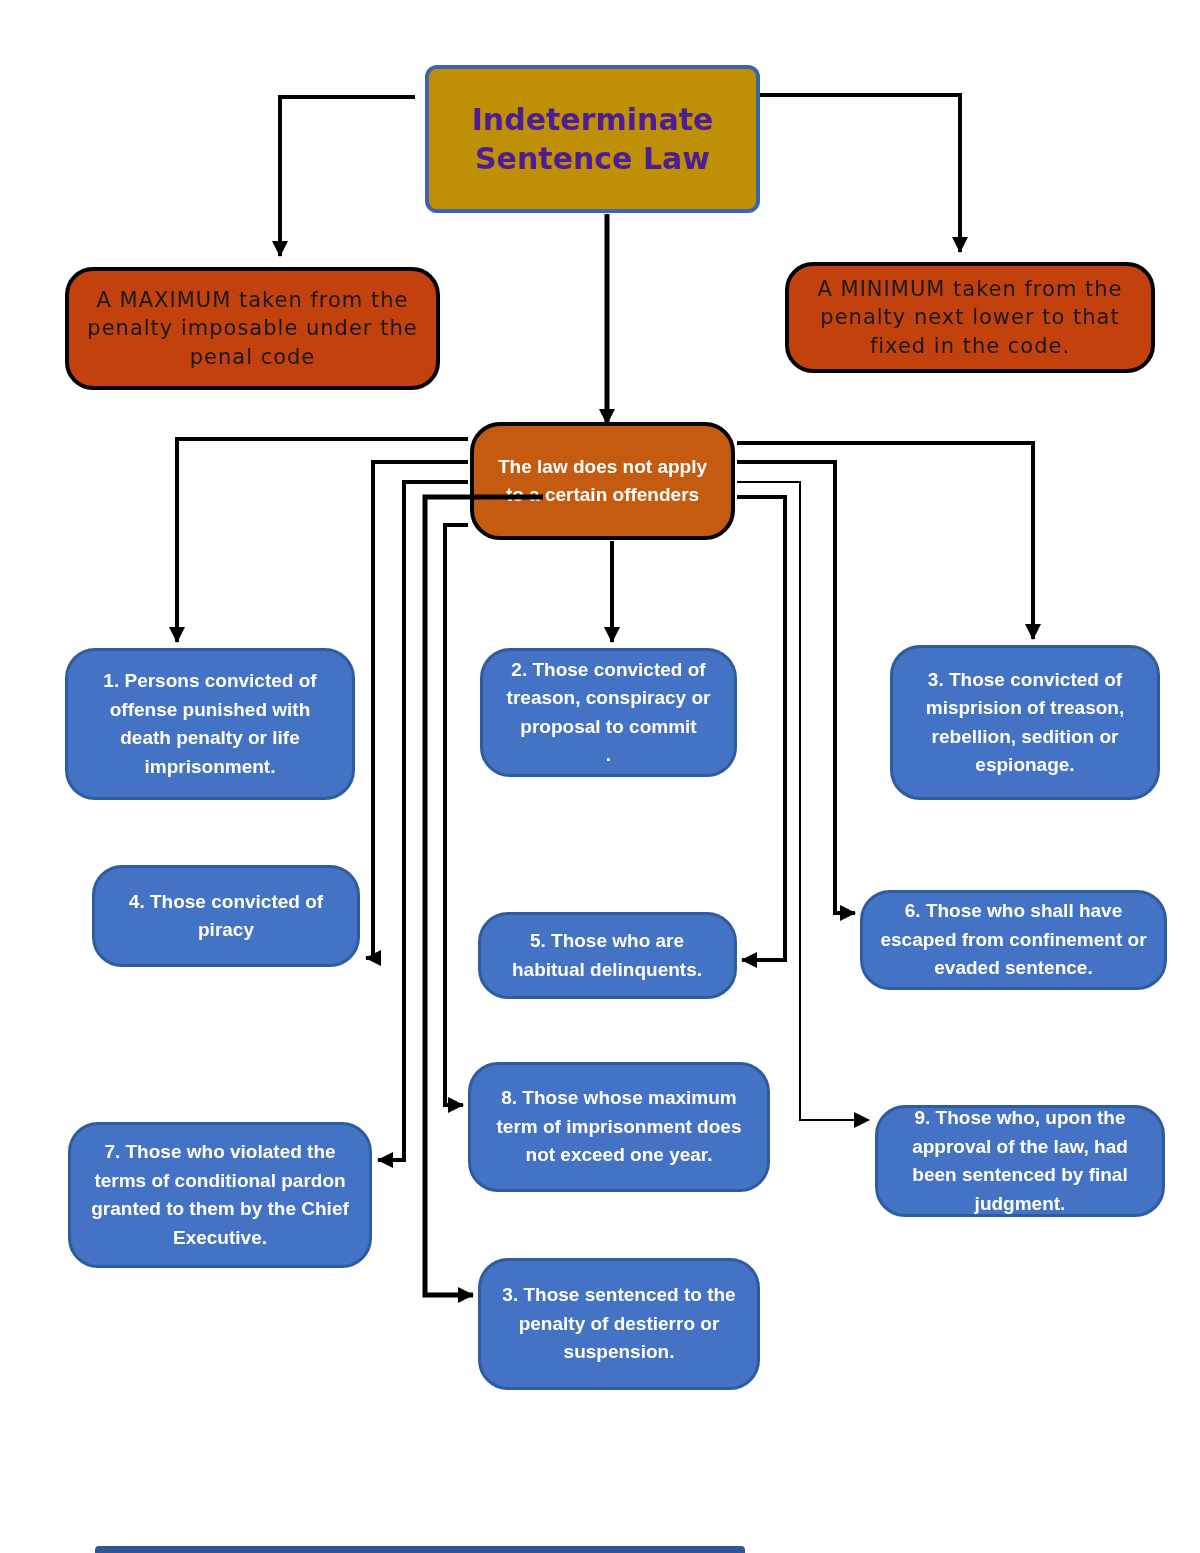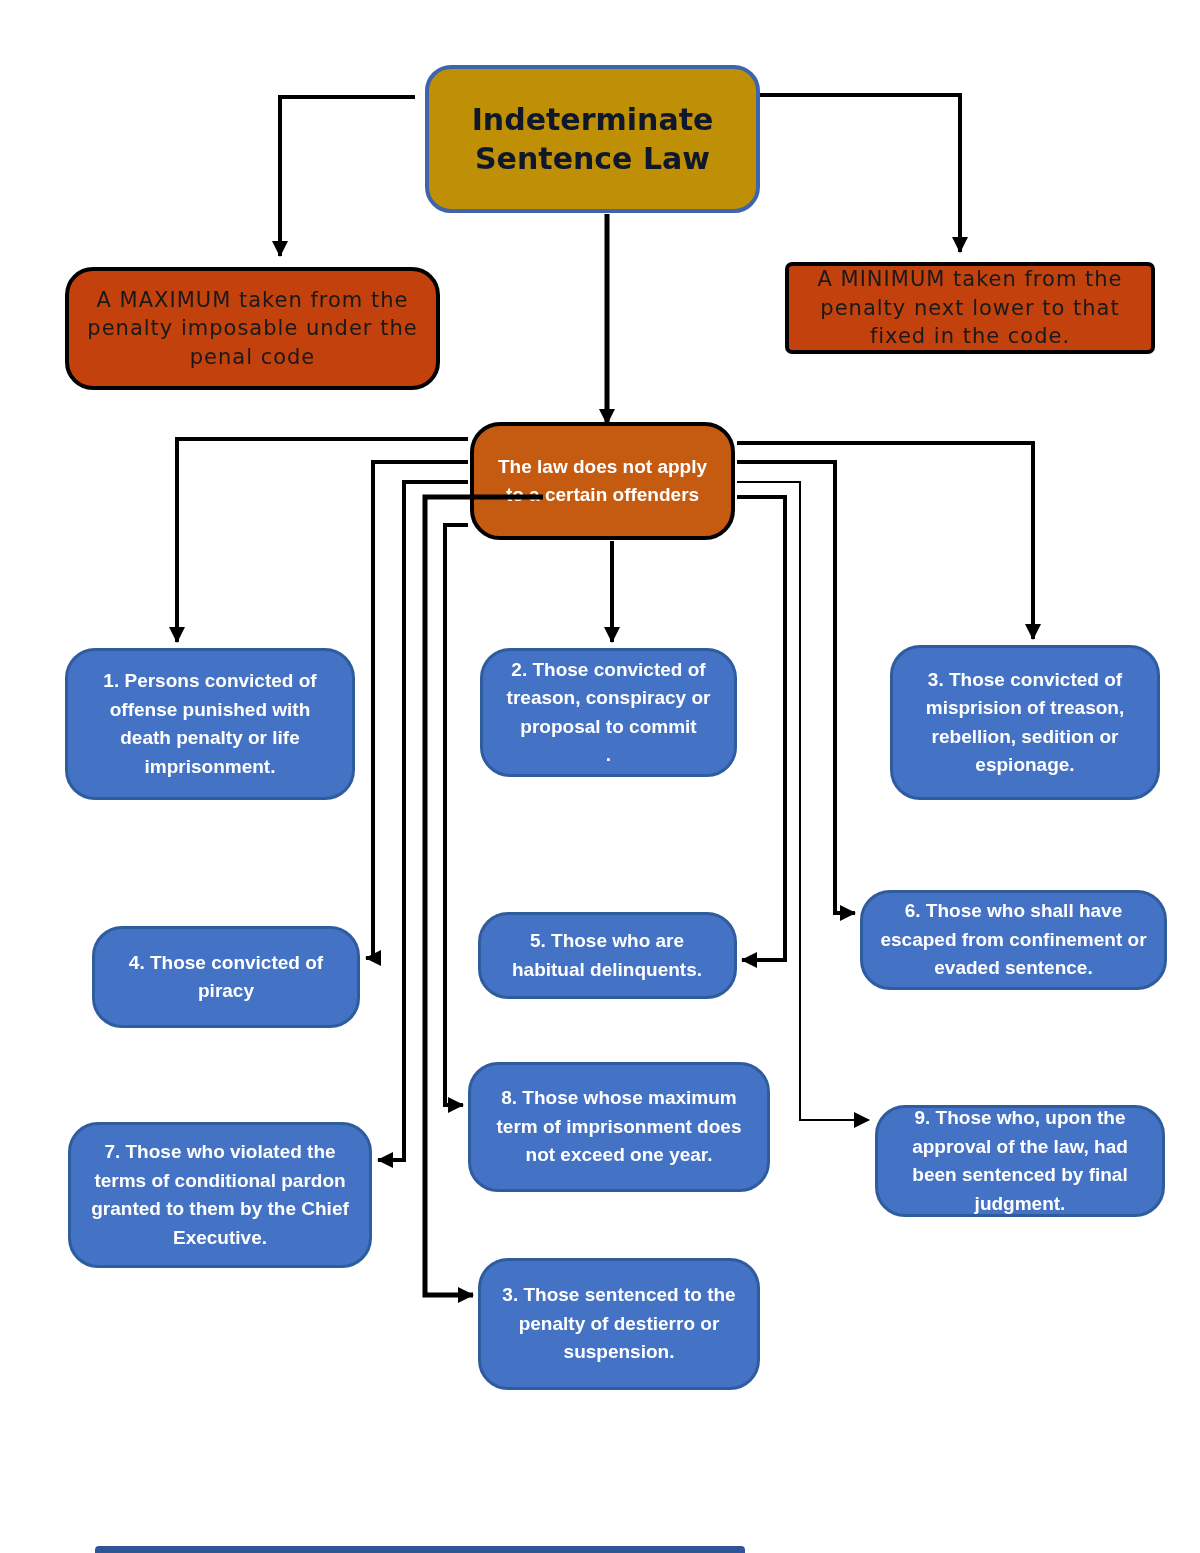--- a/index.html
+++ b/index.html
@@ -21,35 +21,35 @@
     align-items: center;
     justify-content: center;
     text-align: center;
     white-space: pre-line;
   }
   
   #title-box {
     left: 425px; top: 65px; width: 335px; height: 148px;
     background: #BF8F06;
     border: 4px solid #3D64AD;
-    border-radius: 26px;
-    color: #0f172a;
+    border-radius: 12px;
+    color: #4c1d95;
     font: bold 30px/1.3 "DejaVu Sans", sans-serif;
   }
   
   .yellow {
     background: #c2410c;
     border: 4px solid #000000;
     border-radius: 28px;
     color: #1a1a1a;
     font: 21px/1.35 "DejaVu Sans", sans-serif;
     letter-spacing: 1px;
   }
   #maximum-box { left: 65px;  top: 267px; width: 375px; height: 123px; }
-  #minimum-box { left: 785px; top: 262px; width: 370px; height: 92px; border-radius: 7px; }
+  #minimum-box { left: 785px; top: 262px; width: 370px; height: 111px; }
   
   #exclusions-box {
     left: 470px; top: 422px; width: 265px; height: 118px;
     background: #C55A11;
     border: 4px solid #000000;
     border-radius: 30px;
     color: #ffffff;
     font: bold 19px/1.45 "Liberation Sans", sans-serif;
   }
   
@@ -57,21 +57,21 @@
     background: #4472C4;
     border: 3px solid #2E5C9E;
     border-radius: 30px;
     color: #ffffff;
     font: bold 19px/1.5 "Liberation Sans", sans-serif;
     padding: 4px 8px;
   }
   #offender-1  { left: 65px;  top: 648px;  width: 290px; height: 152px; }
   #offender-2  { left: 480px; top: 648px;  width: 257px; height: 129px; }
   #offender-3  { left: 890px; top: 645px;  width: 270px; height: 155px; }
-  #offender-4  { left: 92px;  top: 926px;  width: 268px; height: 102px; }
+  #offender-4  { left: 92px;  top: 865px;  width: 268px; height: 102px; }
   #offender-5  { left: 478px; top: 912px;  width: 259px; height: 87px; padding-left: 7px; }
   #offender-6  { left: 860px; top: 890px;  width: 307px; height: 100px; }
   #offender-7  { left: 68px;  top: 1122px; width: 304px; height: 146px; }
   #offender-8  { left: 468px; top: 1062px; width: 302px; height: 130px; }
   #offender-9  { left: 875px; top: 1105px; width: 290px; height: 112px; }
   #offender-10 { left: 478px; top: 1258px; width: 282px; height: 132px; }
   
   #connectors {
     position: absolute;
     left: 0; top: 0;

